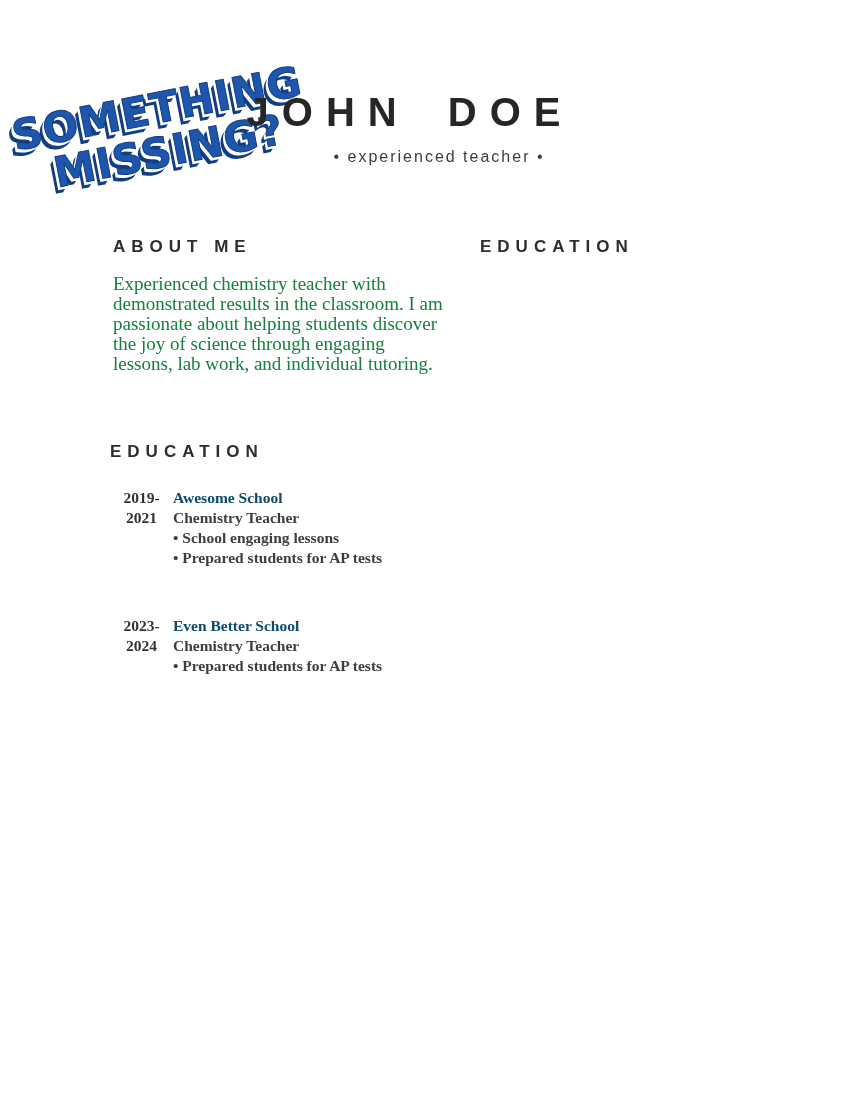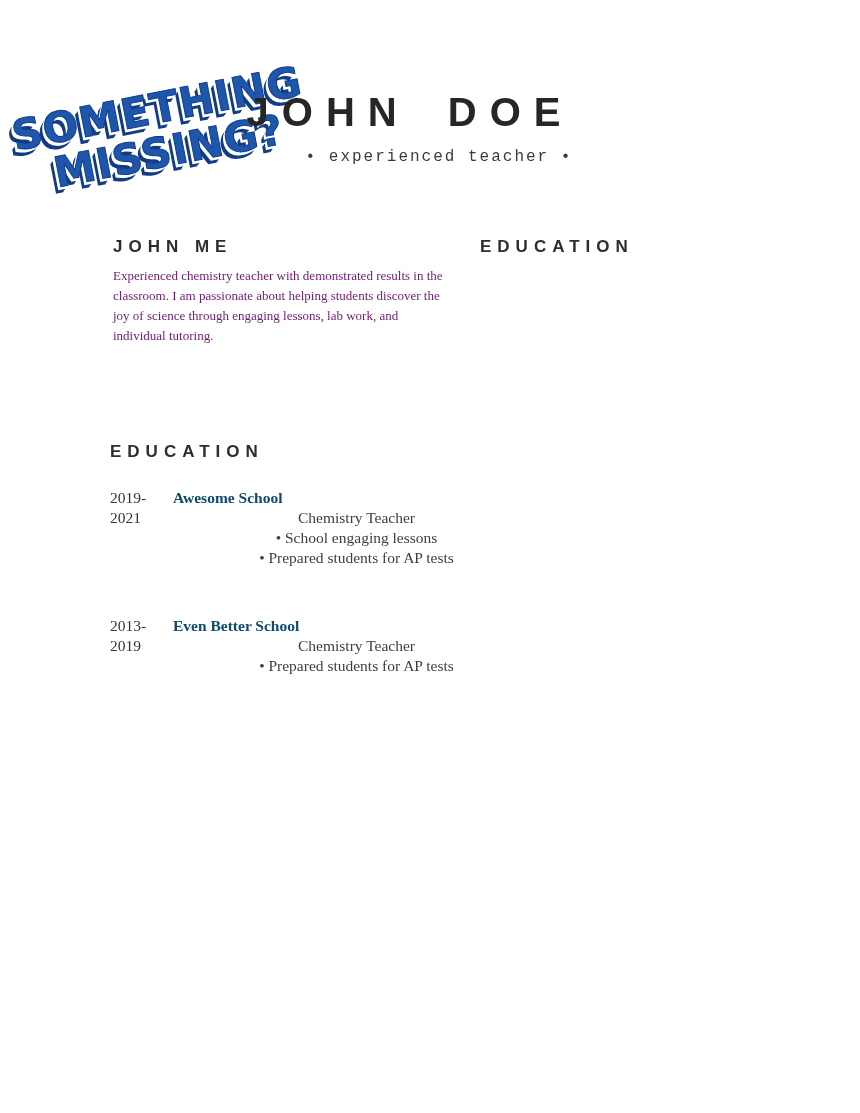--- a/index.html
+++ b/index.html
@@ -51,39 +51,39 @@
     word-spacing: 14px;
     color: #262626;
   }
   .tagline {
     position: absolute;
     top: 148px;
     left: 0;
     width: 860px;
     text-align: center;
     padding-left: 18px;
-    font-family: Liberation Mono, monospace;
+    font-family: Liberation Sans, sans-serif;
     font-size: 16px;
     letter-spacing: 2px;
     color: #3c3c3c;
   }
 
   
   .section-heading {
     font-family: "Liberation Sans", sans-serif;
     font-weight: 700;
     font-size: 17px;
     letter-spacing: 6px;
     color: #2d2d2d;
   }
   .body-text {
-    margin-top: 9px;
-    font-size: 13px;
+    margin-top: 17px;
+    font-size: 19px;
     line-height: 20px;
-    color: #701a75;
+    color: #15803d;
   }
   .about-section {
     position: absolute;
     left: 113px;
     top: 237px;
     width: 330px;
   }
   .education-section {
     position: absolute;
     left: 480px;
@@ -99,41 +99,42 @@
   .entry {
     display: grid;
     grid-template-columns: 63px 1fr;
     font-size: 15.5px;
     line-height: 20px;
     color: #3e3e3e;
   }
   .entry-first { margin-top: 26px; }
   .entry-second { margin-top: 48px; }
   .entry-dates {
-    font-weight: 400;
+    font-weight: 700;
     color: #333333;
+    text-align: center;
   }
   .entry-school { font-weight: 700; color: #0c4a6e; }
-  .entry-role, .entry-bullet { font-weight: 400; text-align: center; }
+  .entry-role, .entry-bullet { font-weight: 700; }
 </style>
 </head>
 <body>
 
 <div class="page">
 
   <div class="stamp">
     <div>SOMETHING</div>
     <div class="stamp-line2">MISSING?</div>
   </div>
 
   <div class="name">JOHN DOE</div>
   <div class="tagline">• experienced teacher •</div>
 
   <div class="about-section">
-    <div class="section-heading">JOHN ME</div>
+    <div class="section-heading">ABOUT ME</div>
     <div class="body-text">Experienced chemistry teacher with demonstrated results in the classroom. I am passionate about helping students discover the joy of science through engaging lessons, lab work, and individual tutoring.</div>
   </div>
 
   <div class="education-section">
     <div class="section-heading">EDUCATION</div>
   </div>
 
   <div class="experience-section">
     <div class="section-heading">EDUCATION</div>
 
@@ -145,22 +146,22 @@
       <div>
         <div class="entry-school">Awesome School</div>
         <div class="entry-role">Chemistry Teacher</div>
         <div class="entry-bullet">• School engaging lessons</div>
         <div class="entry-bullet">• Prepared students for AP tests</div>
       </div>
     </div>
 
     <div class="entry entry-second">
       <div class="entry-dates">
-        <div>2013-</div>
-        <div>2019</div>
+        <div>2023-</div>
+        <div>2024</div>
       </div>
       <div>
         <div class="entry-school">Even Better School</div>
         <div class="entry-role">Chemistry Teacher</div>
         <div class="entry-bullet">• Prepared students for AP tests</div>
       </div>
     </div>
   </div>
 
 </div>

